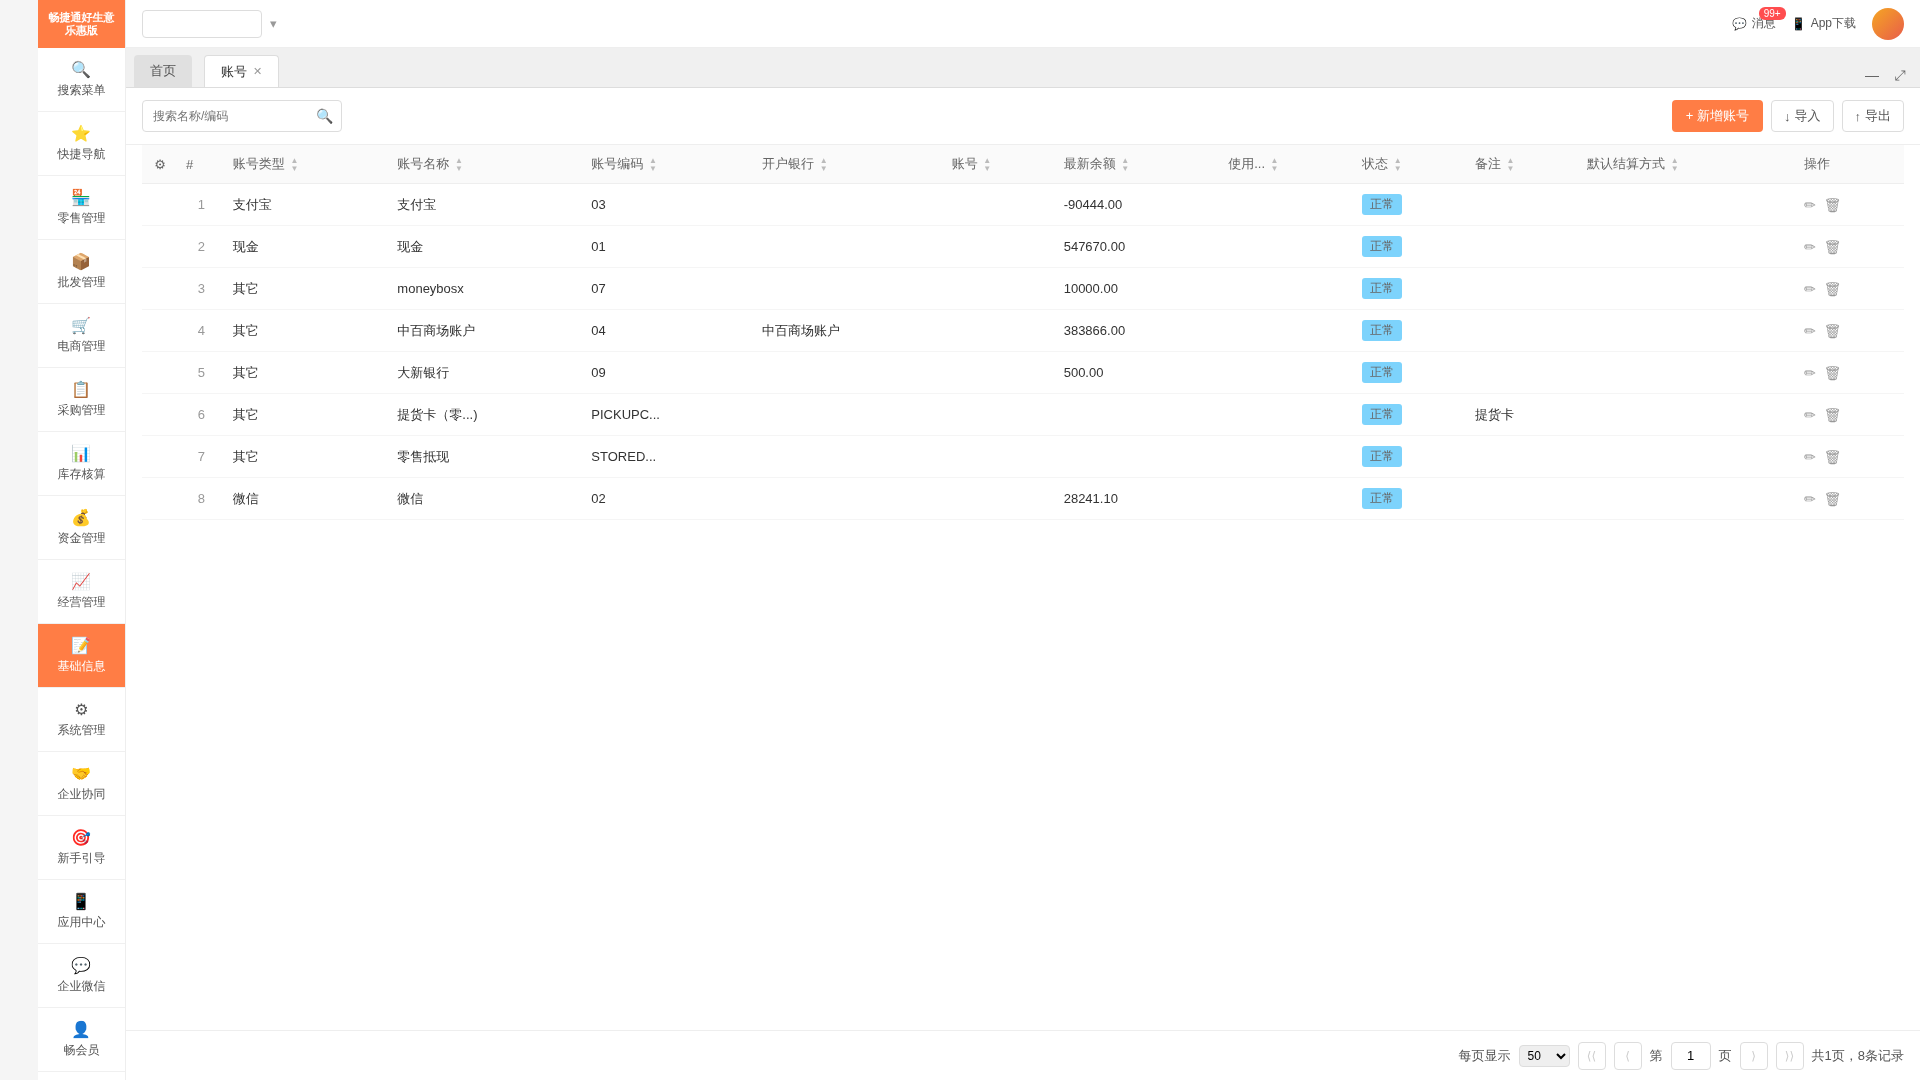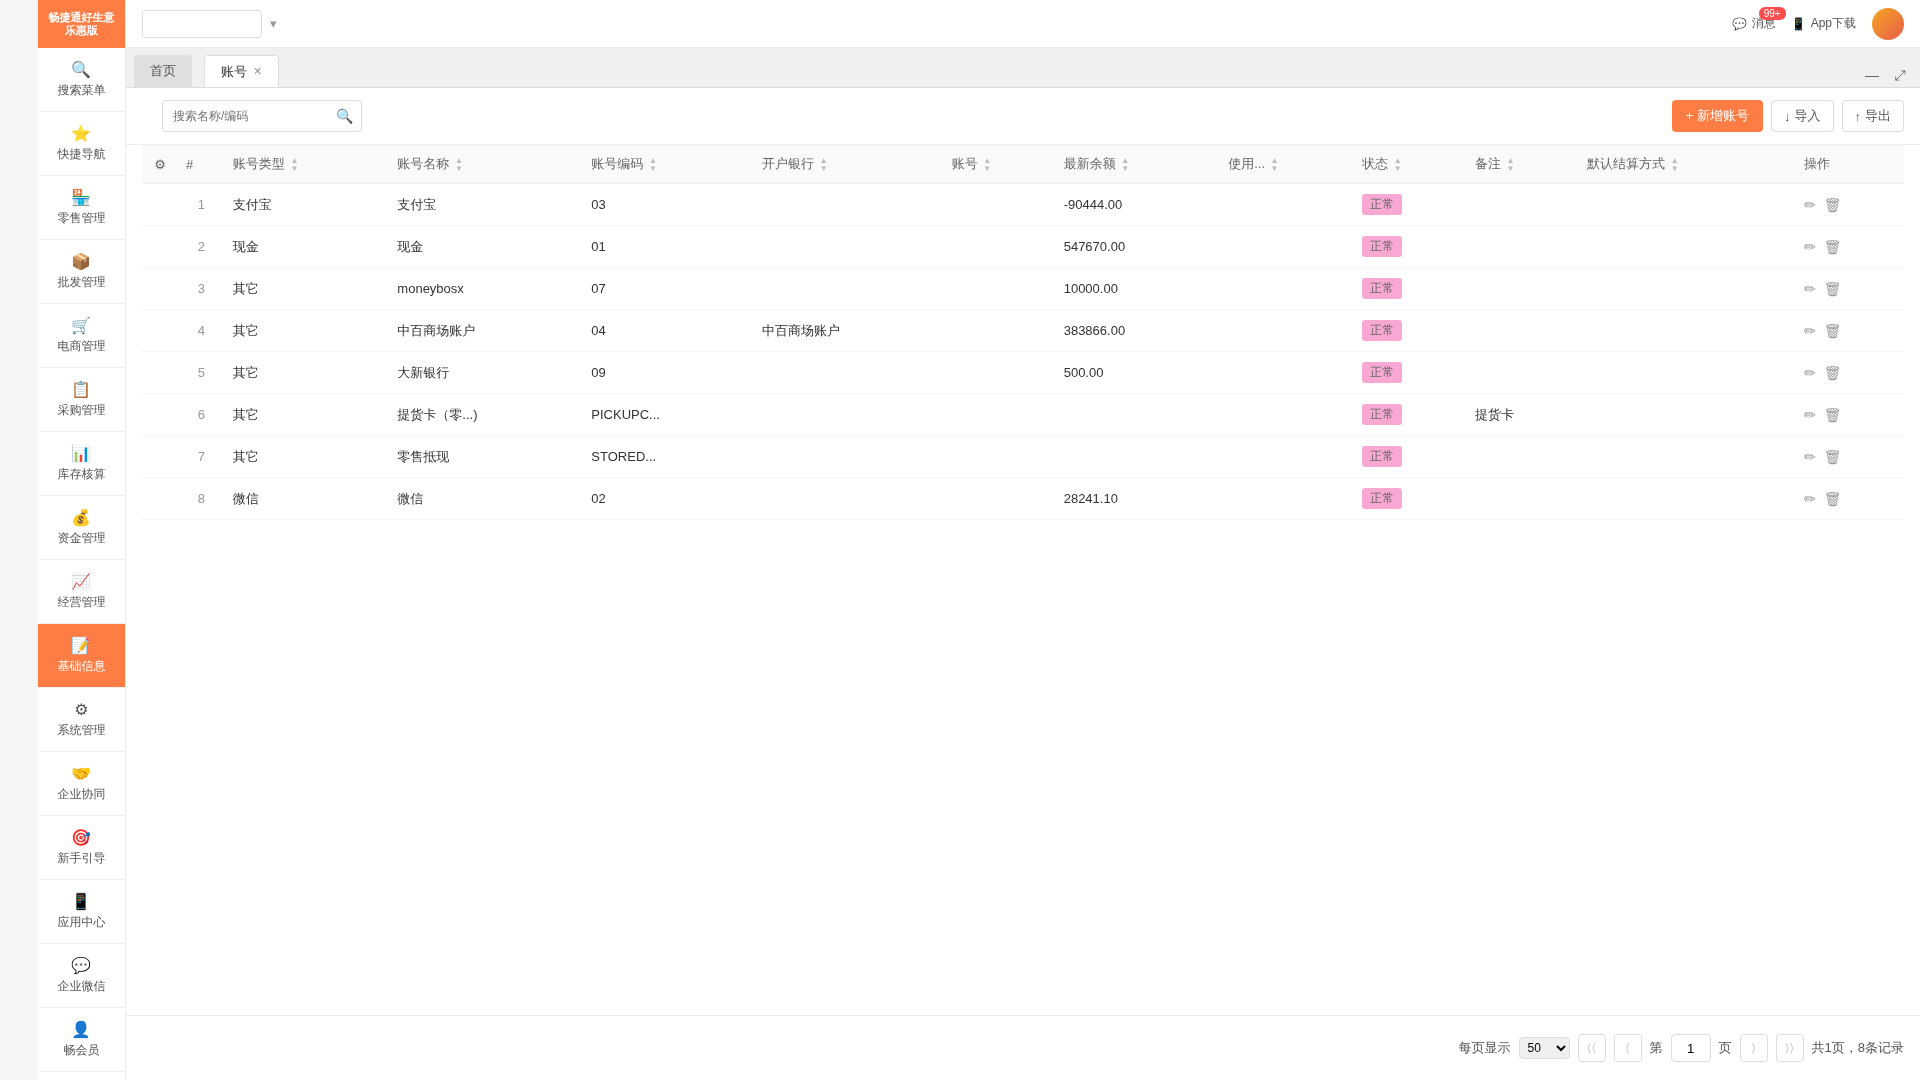--- a/index.html
+++ b/index.html
@@ -190,21 +190,20 @@
       padding: 12px 16px;
       display: flex;
       align-items: center;
       justify-content: space-between;
       border-bottom: 1px solid #eee;
     }
     .toolbar-left {
       display: flex;
       align-items: center;
       gap: 8px;
-      margin-left: 20px;
     }
     .search-box {
       position: relative;
       display: flex;
       align-items: center;
     }
     .search-input {
       width: 200px;
       height: 32px;
       border: 1px solid #ddd;
@@ -292,38 +291,38 @@
       padding: 10px 8px;
       border-bottom: 1px solid #f5f5f5;
       color: #333;
       white-space: nowrap;
     }
     .status-badge {
       display: inline-block;
       padding: 2px 8px;
       border-radius: 3px;
       font-size: 12px;
-      background: #f9a8d4;
+      background: #7dd3fc;
       color: #666;
     }
     .action-btns {
       display: flex;
       gap: 8px;
     }
     .action-icon {
       color: #999;
       cursor: pointer;
       font-size: 14px;
     }
     .num-col { text-align: center; color: #999; }
     .amount-col { text-align: left; }
 
     
     .pagination {
-      height: 65px;
+      height: 50px;
       display: flex;
       align-items: center;
       justify-content: flex-end;
       padding: 0 16px;
       gap: 8px;
       border-top: 1px solid #eee;
       font-size: 13px;
       color: #555;
     }
     .page-size-select {

